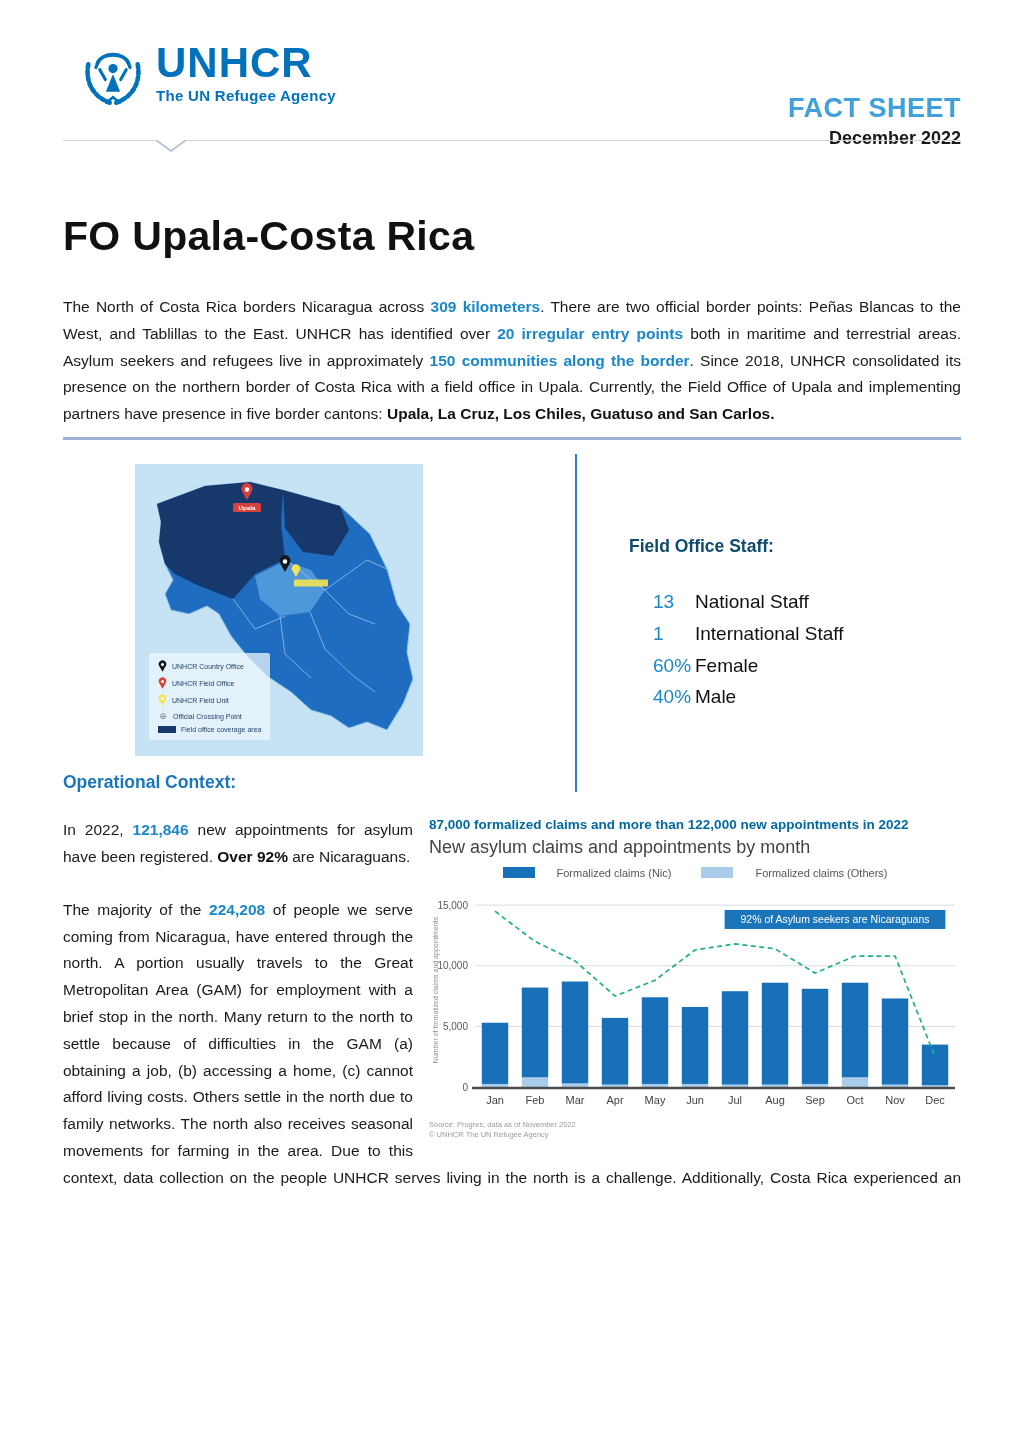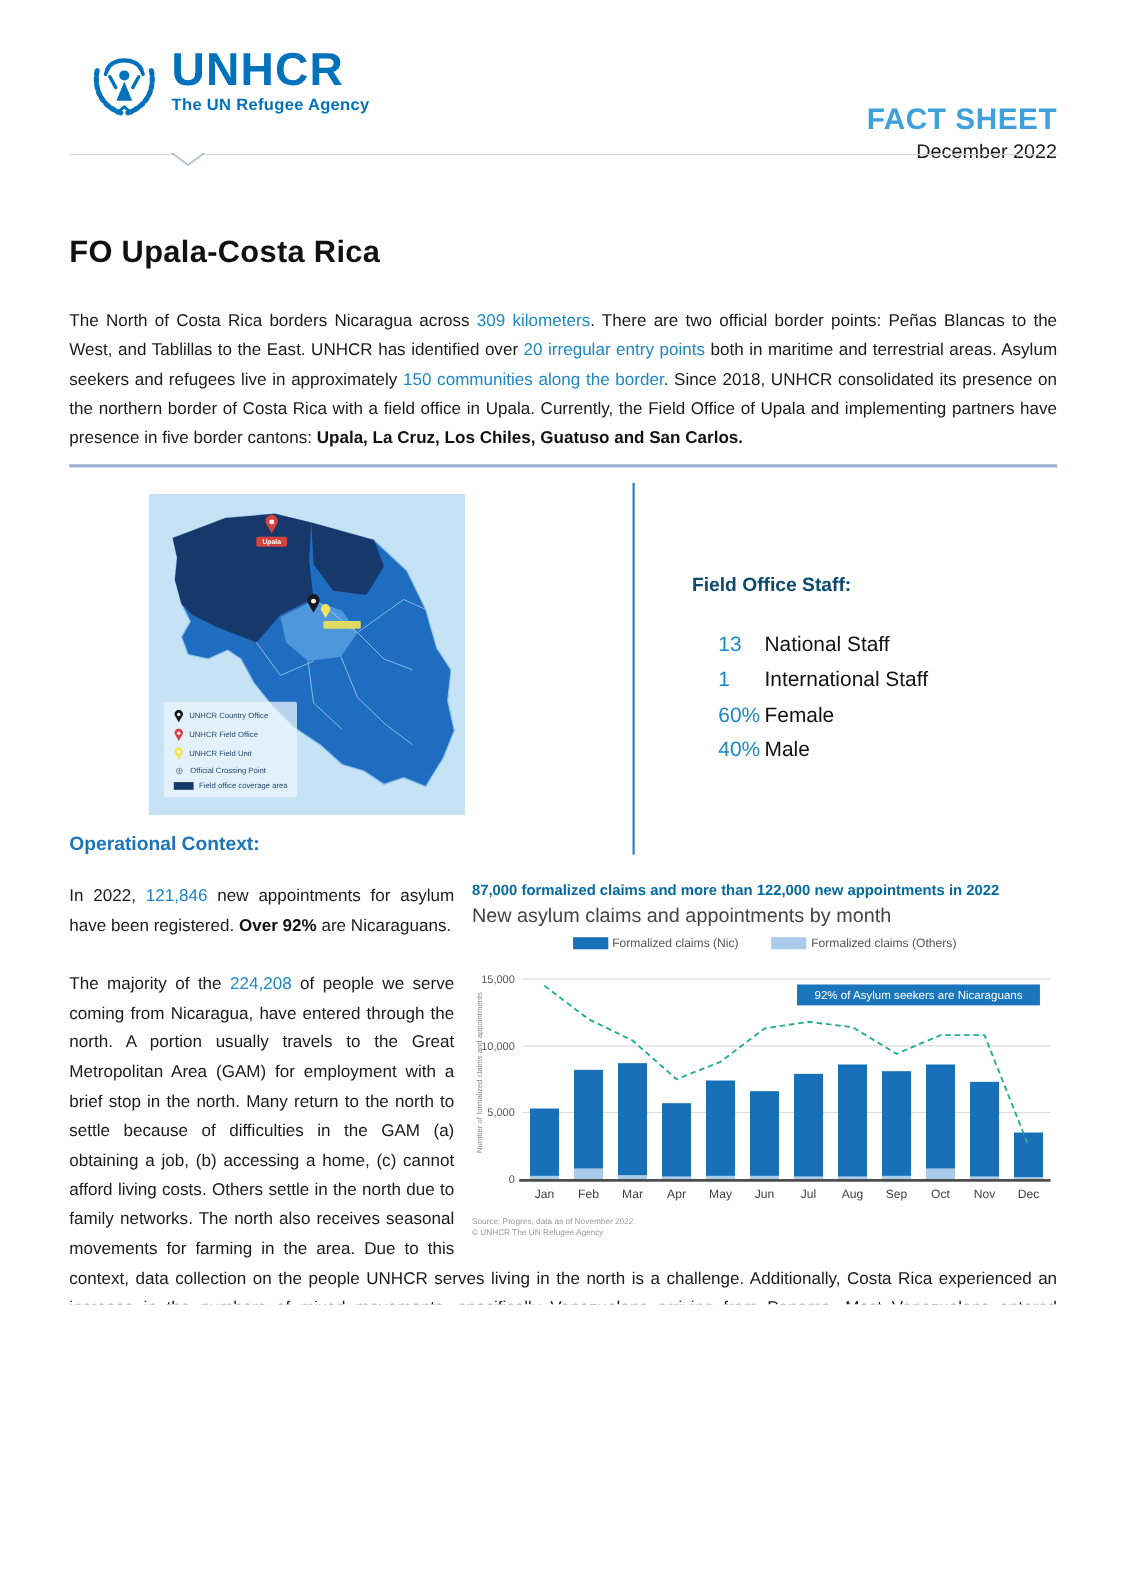--- a/index.html
+++ b/index.html
@@ -7,28 +7,28 @@
   .page{position:relative;width:1024px;height:1186px;background:#fff;overflow:hidden;}
 
   
   .header{display:flex;justify-content:space-between;align-items:flex-start;padding:40px 63px 0 80px;height:100px;}
   .logo{display:flex;align-items:flex-start;}
   .logo-text{margin-left:10px;margin-top:2px;}
   .logo-name{font-size:42px;font-weight:bold;color:#0072BC;letter-spacing:1px;line-height:1;}
   .logo-tagline{font-size:15px;font-weight:bold;color:#0072BC;margin-top:3px;letter-spacing:0.3px;}
   .header-right{text-align:right;margin-top:53px;}
   .fact-sheet{font-size:27px;color:#3FA0DC;font-weight:600;letter-spacing:0.5px;}
-  .date{font-size:18px;color:#1a1a1a;margin-top:4px;}
+  .date{font-size:18px;color:#1a1a1a;margin-top:4px;font-weight:bold;}
   .header-rule{margin:0 63px;border-top:1.5px solid #d4d4d4;position:relative;}
   .header-notch{position:absolute;left:92px;top:-2px;}
 
   
-  h1.doc-title{margin:72px 63px 0;font-size:28px;font-weight:bold;letter-spacing:0.3px;color:#111;}
+  h1.doc-title{margin:72px 63px 0;font-size:41px;font-weight:bold;letter-spacing:0.3px;color:#111;}
   .intro{margin:34px 63px 0;font-size:15.5px;line-height:1.73;text-align:justify;}
-  .seg-hl{color:#1B87C9;font-weight:normal;}
+  .seg-hl{color:#1B87C9;font-weight:bold;}
   .seg-b{font-weight:bold;color:#111;}
   .blue-rule{margin:9px 63px 0;border:none;border-top:3px solid #9FB1D4;}
 
   
   .map-section{position:relative;margin:0 63px;height:318px;}
   .map-wrap{position:absolute;left:72px;top:24px;width:288px;height:292px;}
   .map-wrap svg{display:block;}
   .map-legend{position:absolute;left:14px;bottom:16px;background:rgba(235,246,252,0.75);padding:7px 9px;border-radius:2px;}
   .map-legend-row{display:flex;align-items:center;margin-bottom:5px;}
   .map-legend-row:last-child{margin-bottom:0;}
@@ -44,21 +44,21 @@
 
   
   h2.section-heading{margin:14px 63px 0;font-size:17.5px;font-weight:bold;color:#1B75BB;}
 
   .content{margin:24px 63px 0;}
   .content:after{content:"";display:block;clear:both;}
   .chart-block{float:right;width:532px;margin-left:16px;margin-bottom:4px;}
   .chart-title{font-size:13.5px;font-weight:bold;color:#0369a1;line-height:1.25;}
   .chart-subtitle{font-size:18px;color:#444;margin-top:3px;}
   .chart-legend{display:flex;justify-content:center;gap:30px;margin-top:9px;font-size:11px;color:#555;align-items:center;}
-  .chart-legend-item{display:flex;align-items:center;gap:4px;}
+  .chart-legend-item{display:flex;align-items:center;gap:22px;}
   .chart-swatch{width:32px;height:11px;display:inline-block;}
   #chart-plot{margin-top:4px;}
   .chart-source{font-size:7.5px;color:#9a9a9a;line-height:1.35;margin-top:1px;}
   .body-p{font-size:15.5px;line-height:1.73;text-align:justify;margin:0 0 26px;}
 
   
   .footer{position:absolute;left:63px;right:63px;top:1363px;border-top:2.5px solid #4A90C4;padding-top:11px;display:flex;justify-content:space-between;font-size:16px;color:#2E7FBE;}
   .footer a{color:#2E7FBE;text-decoration:none;}
 </style>
 </head>

